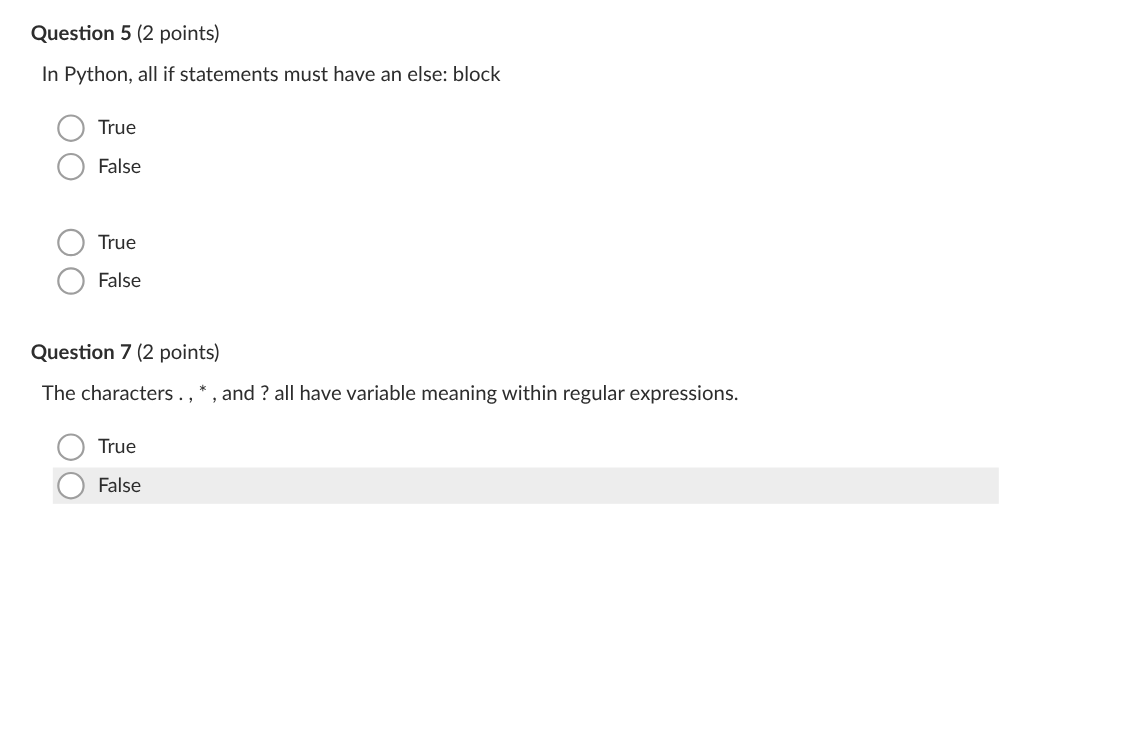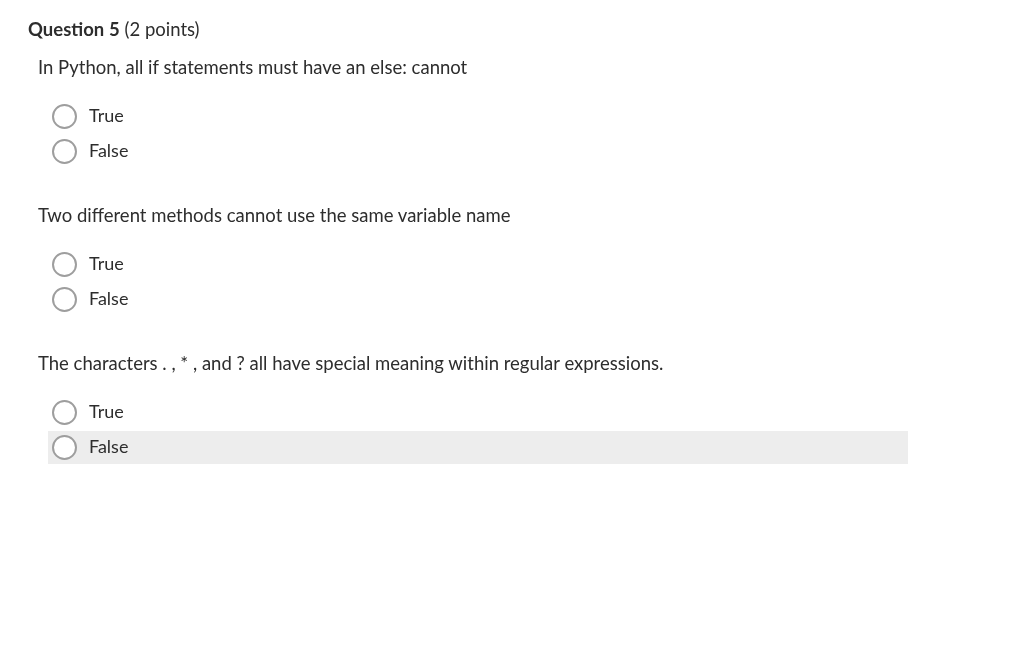--- a/index.html
+++ b/index.html
@@ -67,49 +67,53 @@
   </style>
 </head>
 <body>
 
 <div class="question-block">
   <div class="question-header">
     <span class="qnum">Question</span>
     <span class="qnum-digit">5</span>
     <span class="points">(2 points)</span>
   </div>
-  <div class="question-prompt">In Python, all if statements must have an else:  cannot</div>
+  <div class="question-prompt">In Python, all if statements must have an else:  block</div>
   <div class="options">
     <div class="option">
       <div class="radio-circle"></div>
       <span class="option-label">True</span>
     </div>
     <div class="option">
       <div class="radio-circle"></div>
       <span class="option-label">False</span>
     </div>
   </div>
 </div>
 
 <div class="question-block">
-  <div class="question-prompt">Two different methods cannot use the same variable name</div>
   <div class="options">
     <div class="option">
       <div class="radio-circle"></div>
       <span class="option-label">True</span>
     </div>
     <div class="option">
       <div class="radio-circle"></div>
       <span class="option-label">False</span>
     </div>
   </div>
 </div>
 
 <div class="question-block" style="margin-bottom:0;">
-  <div class="question-prompt">The characters . , * , and ? all have special meaning within regular expressions.</div>
+  <div class="question-header">
+    <span class="qnum">Question</span>
+    <span class="qnum-digit">7</span>
+    <span class="points">(2 points)</span>
+  </div>
+  <div class="question-prompt">The characters . , * , and ? all have variable meaning within regular expressions.</div>
   <div class="options">
     <div class="option">
       <div class="radio-circle"></div>
       <span class="option-label">True</span>
     </div>
     <div class="option highlighted">
       <div class="radio-circle"></div>
       <span class="option-label">False</span>
     </div>
   </div>

